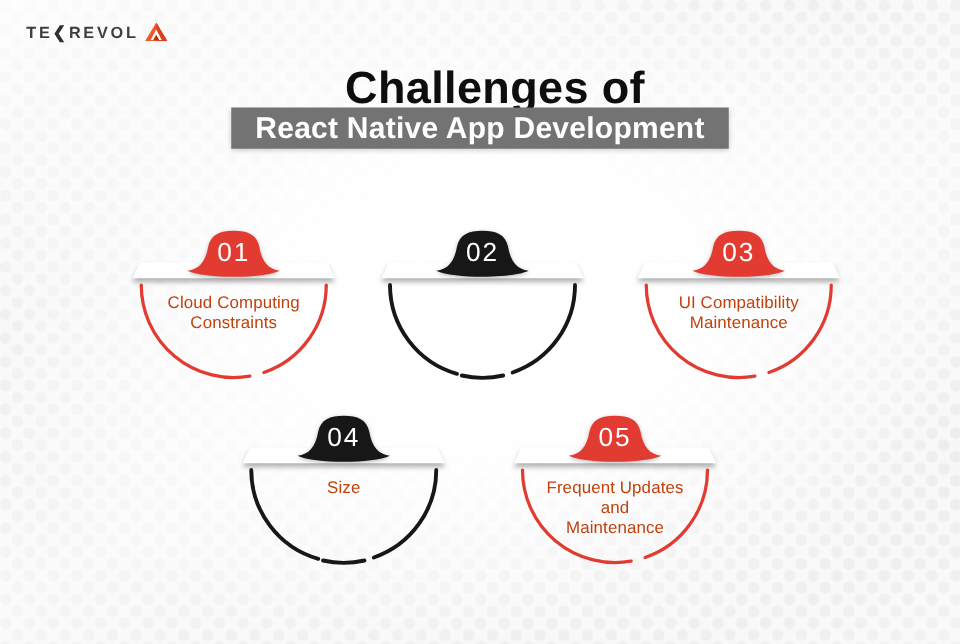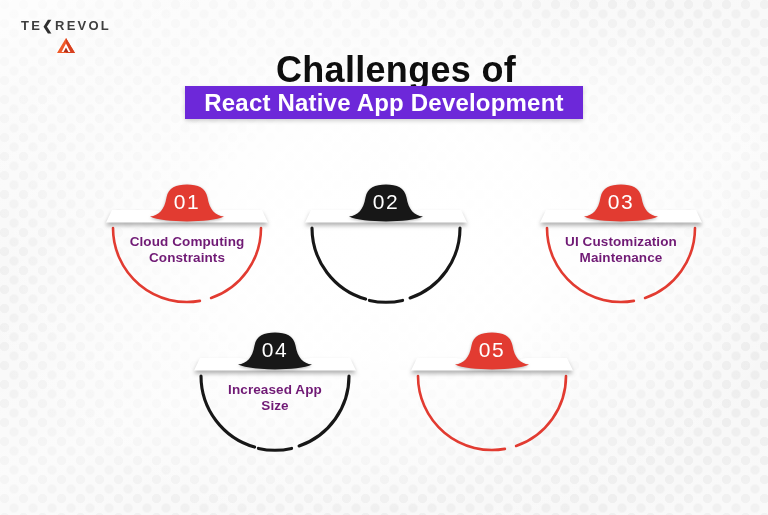--- a/index.html
+++ b/index.html
@@ -6,21 +6,21 @@
   body{
     width:768px;height:515px;position:relative;overflow:hidden;
     font-family:"Liberation Sans", sans-serif;
     background:
       radial-gradient(ellipse 430px 310px at 384px 235px, #ffffff 0%, rgba(255,255,255,0.92) 40%, rgba(255,255,255,0) 100%),
       linear-gradient(155deg, rgba(255,255,255,0.85) 0%, rgba(255,255,255,0.15) 30%, rgba(255,255,255,0.55) 55%, rgba(255,255,255,0.1) 80%, rgba(255,255,255,0.4) 100%),
       radial-gradient(circle at 4.5px 4.5px, #eaeaea 4.2px, rgba(0,0,0,0) 5.1px) 0 0 / 19px 19px,
       radial-gradient(circle at 4.5px 4.5px, #eaeaea 4.2px, rgba(0,0,0,0) 5.1px) 9.5px 9.5px / 19px 19px,
       #f6f6f6;
   }
-  .logo{position:absolute;left:21px;top:18px;display:flex;align-items:center;gap:5px;flex-direction:column;}
+  .logo{position:absolute;left:21px;top:18px;display:flex;align-items:center;gap:5px;}
   .logo-text{font-size:13px;font-weight:bold;color:#3e3e3e;letter-spacing:2.2px;}
   .logo-text .k{color:#2f2f2f;font-weight:bold;}
   .logo-tri{display:block;}
   .page-title{
     position:absolute;left:12px;top:49px;width:768px;text-align:center;
     font-size:36px;font-weight:600;color:#0e0e0e;letter-spacing:0.3px;
   }
   .banner{
     position:absolute;left:185px;top:86px;width:398px;height:33px;
     display:flex;align-items:center;justify-content:center;
@@ -32,38 +32,38 @@
   .arc-red{fill:none;stroke-width:2.6;stroke-linecap:round;}
   .arc-black{fill:none;stroke-width:3.1;stroke-linecap:round;}
   .ribbon{fill:#ffffff;filter:drop-shadow(0px 3px 2px rgba(70,70,70,0.42));}
   .badge{filter:drop-shadow(0px 1.5px 1.5px rgba(0,0,0,0.28));}
   .num{
     fill:#ffffff;font-size:21px;font-weight:300;letter-spacing:1.5px;
     font-family:"Liberation Sans", sans-serif;text-anchor:middle;
   }
   .label{
     position:absolute;left:0;top:54px;width:162px;text-align:center;
-    font-size:13.5px;font-weight:bold;color:#701a75;line-height:16px;letter-spacing:0.1px;
+    font-size:13.5px;font-weight:normal;color:#c2410c;line-height:16px;letter-spacing:0.1px;
   }
 </style>
 </head>
 <body>
 
 <div class="logo">
   <span class="logo-text"><span>TE</span><span class="k">❮</span><span>REVOL</span></span>
   <svg class="logo-tri" width="18" height="15" viewBox="0 0 18 15">
     <polygon points="9,0 18,15 0,15" fill="#f05a28"></polygon>
     <polygon points="9,0 18,15 9,15" fill="#d8401f"></polygon>
     <polygon points="9,5.5 13.4,14 4.6,14" fill="#ffffff"></polygon>
     <polygon points="9,9.5 11.4,14 6.6,14" fill="#b0301a"></polygon>
   </svg>
 </div>
 
 <div class="page-title">Challenges of</div>
-<div class="banner" style="background: #6d28d9;">React Native App Development</div>
+<div class="banner" style="background: #737373;">React Native App Development</div>
 
 <div class="item" style="left:106px;top:180px;">
   <svg width="162" height="132" viewBox="0 0 162 132">
     <path class="arc-red" d="M7 48 A74 74 0 0 0 93.9 120.9" stroke="#e23b31"></path>
     <path class="arc-red" d="M105.1 118 A74 74 0 0 0 155 48" stroke="#e23b31"></path>
     <path class="ribbon" d="M6 30 L45 30 C57 30.5 62 37 81 37 C100 37 105 30.5 117 30 L156 30 L162 42.5 L0 42.5 Z"></path>
     <path class="badge" d="M44 36.5 C53 35.5 58.5 29.5 60.5 17.5 C62.5 7.5 70 4.5 81 4.5 C92 4.5 99.5 7.5 101.5 17.5 C103.5 29.5 109 35.5 118 36.5 C104 43 58 43 44 36.5 Z" fill="#e23b31"></path>
     <text class="num" x="81" y="28.5">01</text>
   </svg>
   <div class="label">
@@ -78,50 +78,54 @@
     <path class="arc-black" d="M64.4 120.4 A74 74 0 0 0 97.6 120.4" stroke="#171717"></path>
     <path class="arc-black" d="M105.1 118 A74 74 0 0 0 155 48" stroke="#171717"></path>
     <path class="ribbon" d="M6 30 L45 30 C57 30.5 62 37 81 37 C100 37 105 30.5 117 30 L156 30 L162 42.5 L0 42.5 Z"></path>
     <path class="badge" d="M44 36.5 C53 35.5 58.5 29.5 60.5 17.5 C62.5 7.5 70 4.5 81 4.5 C92 4.5 99.5 7.5 101.5 17.5 C103.5 29.5 109 35.5 118 36.5 C104 43 58 43 44 36.5 Z" fill="#171717"></path>
     <text class="num" x="81" y="28.5">02</text>
   </svg>
   <div class="label">
   </div>
 </div>
 
-<div class="item" style="left:540px;top:180px;">
+<div class="item" style="left:510px;top:180px;">
   <svg width="162" height="132" viewBox="0 0 162 132">
     <path class="arc-red" d="M7 48 A74 74 0 0 0 93.9 120.9" stroke="#e23b31"></path>
     <path class="arc-red" d="M105.1 118 A74 74 0 0 0 155 48" stroke="#e23b31"></path>
     <path class="ribbon" d="M6 30 L45 30 C57 30.5 62 37 81 37 C100 37 105 30.5 117 30 L156 30 L162 42.5 L0 42.5 Z"></path>
     <path class="badge" d="M44 36.5 C53 35.5 58.5 29.5 60.5 17.5 C62.5 7.5 70 4.5 81 4.5 C92 4.5 99.5 7.5 101.5 17.5 C103.5 29.5 109 35.5 118 36.5 C104 43 58 43 44 36.5 Z" fill="#e23b31"></path>
     <text class="num" x="81" y="28.5">03</text>
   </svg>
   <div class="label">
-    <div>UI Customization</div>
+    <div>UI Compatibility</div>
     <div>Maintenance</div>
   </div>
 </div>
 
 <div class="item" style="left:194px;top:328px;">
   <svg width="162" height="132" viewBox="0 0 162 132">
     <path class="arc-black" d="M7 48 A74 74 0 0 0 60.6 119.1" stroke="#171717"></path>
     <path class="arc-black" d="M64.4 120.4 A74 74 0 0 0 97.6 120.4" stroke="#171717"></path>
     <path class="arc-black" d="M105.1 118 A74 74 0 0 0 155 48" stroke="#171717"></path>
     <path class="ribbon" d="M6 30 L45 30 C57 30.5 62 37 81 37 C100 37 105 30.5 117 30 L156 30 L162 42.5 L0 42.5 Z"></path>
     <path class="badge" d="M44 36.5 C53 35.5 58.5 29.5 60.5 17.5 C62.5 7.5 70 4.5 81 4.5 C92 4.5 99.5 7.5 101.5 17.5 C103.5 29.5 109 35.5 118 36.5 C104 43 58 43 44 36.5 Z" fill="#171717"></path>
     <text class="num" x="81" y="28.5">04</text>
   </svg>
   <div class="label">
-    <div>Increased App</div>
     <div>Size</div>
   </div>
 </div>
 
 <div class="item" style="left:411px;top:328px;">
   <svg width="162" height="132" viewBox="0 0 162 132">
     <path class="arc-red" d="M7 48 A74 74 0 0 0 93.9 120.9" stroke="#e23b31"></path>
     <path class="arc-red" d="M105.1 118 A74 74 0 0 0 155 48" stroke="#e23b31"></path>
     <path class="ribbon" d="M6 30 L45 30 C57 30.5 62 37 81 37 C100 37 105 30.5 117 30 L156 30 L162 42.5 L0 42.5 Z"></path>
     <path class="badge" d="M44 36.5 C53 35.5 58.5 29.5 60.5 17.5 C62.5 7.5 70 4.5 81 4.5 C92 4.5 99.5 7.5 101.5 17.5 C103.5 29.5 109 35.5 118 36.5 C104 43 58 43 44 36.5 Z" fill="#e23b31"></path>
     <text class="num" x="81" y="28.5">05</text>
   </svg>
+  <div class="label">
+    <div>Frequent Updates</div>
+    <div>and</div>
+    <div>Maintenance</div>
+  </div>
 </div>
 
 </body></html>

